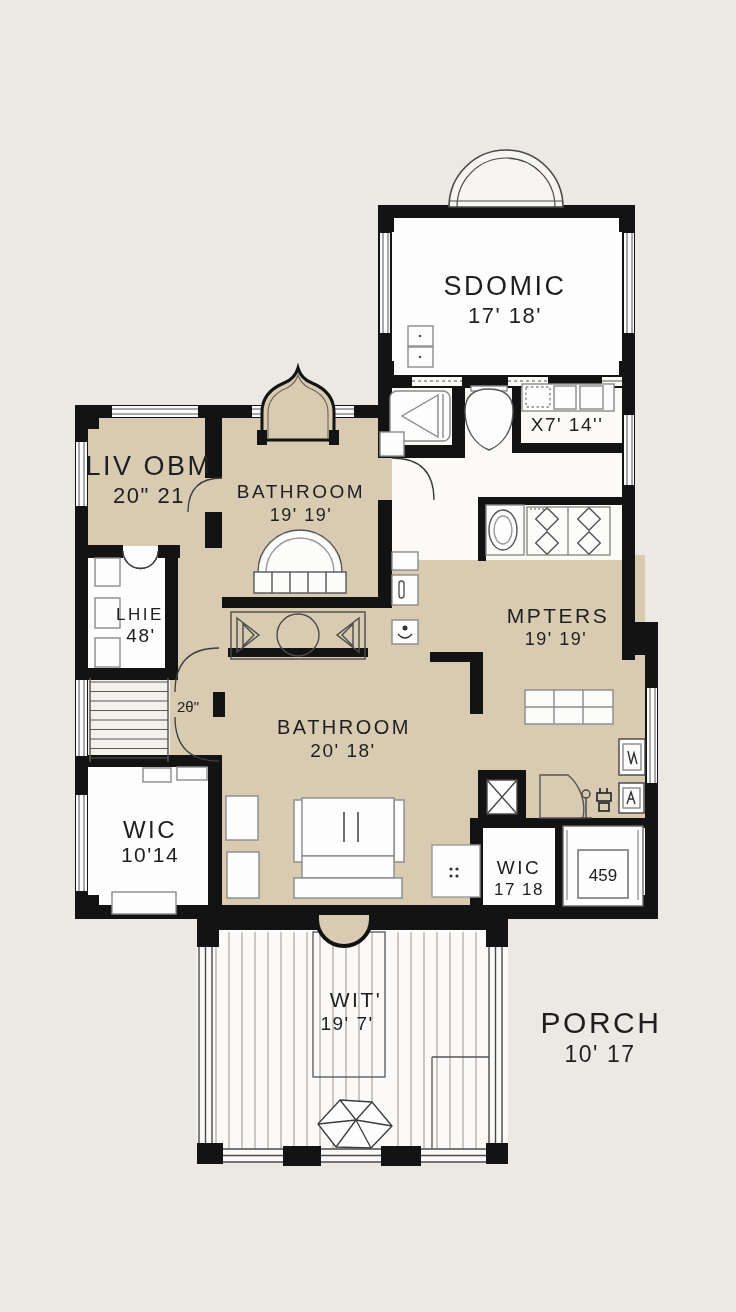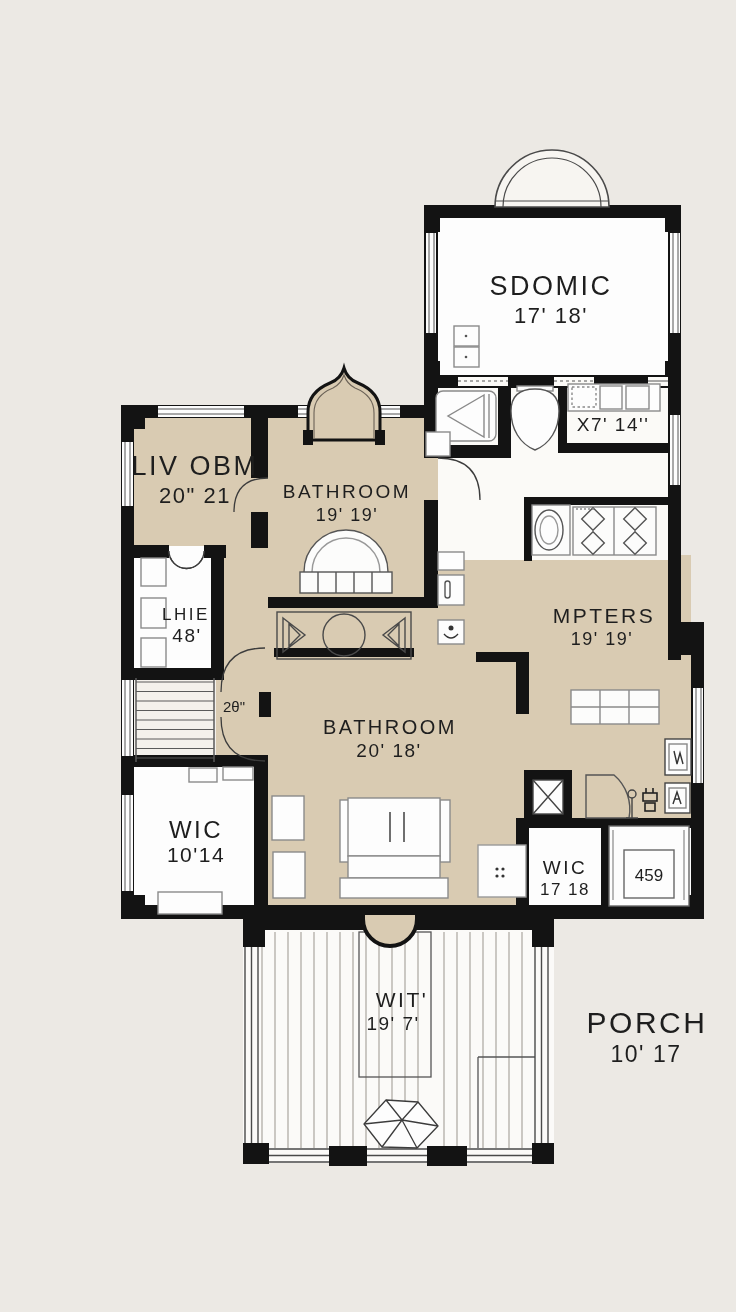--- a/index.html
+++ b/index.html
@@ -1,17 +1,17 @@
 <!DOCTYPE html>
 <html><head>
 <meta charset="utf-8">
 <style>
   html,body{margin:0;padding:0;background:#ECE9E4;}
   .stage{position:relative;width:684px;height:1312px;background:#ECE9E4;overflow:hidden;
-         font-family:"Liberation Sans",sans-serif;margin-left:46px;}
+         font-family:"Liberation Sans",sans-serif;}
   svg{display:block}
   text{font-family:"Liberation Sans",sans-serif;fill:#1e1e1e;}
   .room-name{letter-spacing:2.5px;}
   .room-dims{letter-spacing:1.5px;}
 </style>
 </head>
 <body>
 
 <div class="stage">
 <svg width="736" height="1312" viewBox="0 0 736 1312" xmlns="http://www.w3.org/2000/svg">

